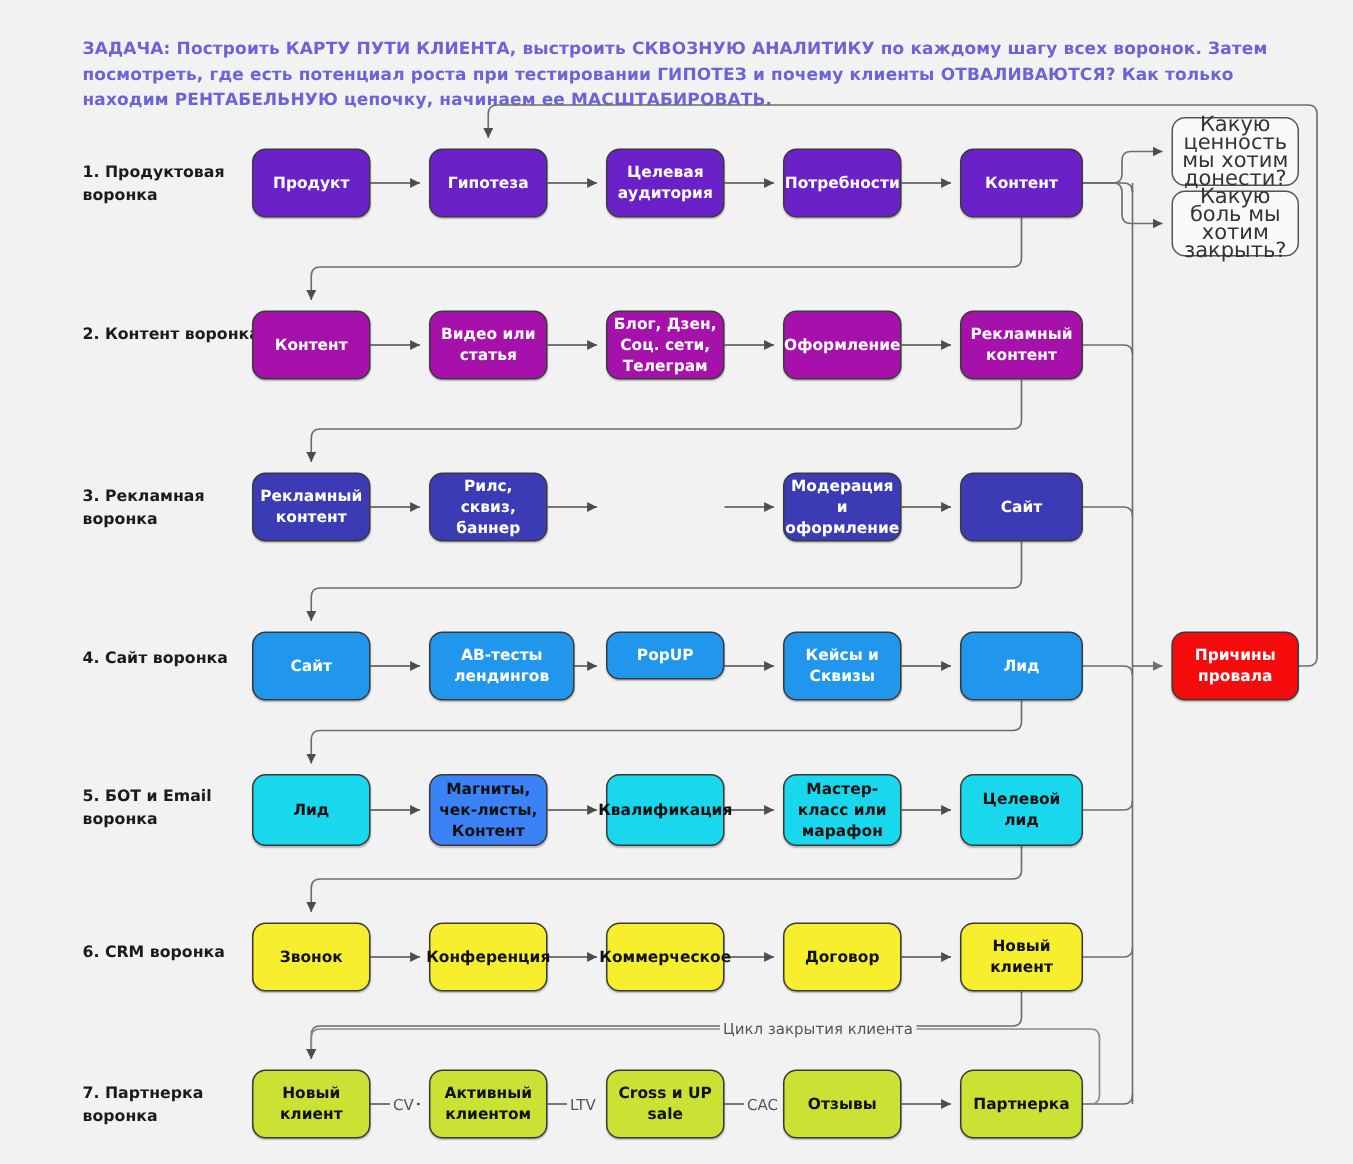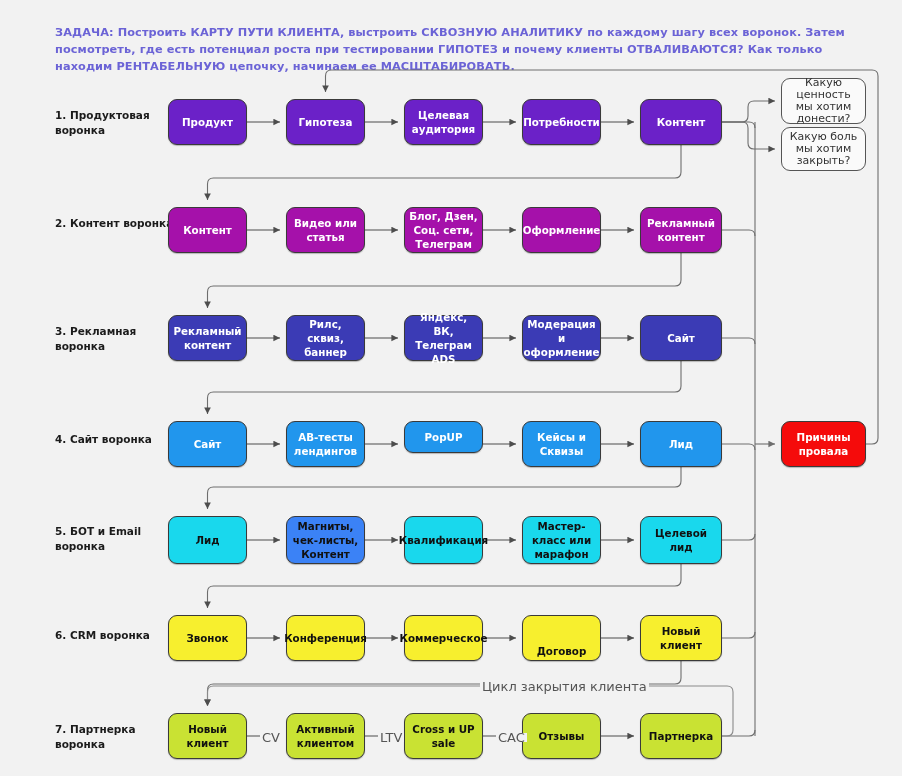--- a/index.html
+++ b/index.html
@@ -45,29 +45,29 @@
 
   .callout{
     position:absolute;
     box-sizing:border-box;
     border-radius:9px;
     border:1px solid #555;
     background:#fafafa;
     color:#333;
     display:flex;align-items:center;justify-content:center;
     text-align:center;
-    font-size:11px;
+    font-size:14px;
     font-weight:normal;
     line-height:12px;
     padding:2px 5px;
   }
 
   .edgelabel{
     position:absolute;
-    font-size:13px;
+    font-size:10px;
     color:#555;
     background:#f2f2f2;
     padding:0 2px;
     white-space:nowrap;
     line-height:9px;
   }
 </style>
 </head>
 <body>
 
@@ -167,34 +167,31 @@
     <div class="node" style="left: 640px; top: 207px; width: 82px; height: 46px; background: rgb(165, 17, 170); color: rgb(255, 255, 255);">
       <span>Рекламный контент</span>
     </div>
     <div class="rowlabel" style="left: 55px; top: 324px;">3. Рекламная воронка</div>
     <div class="node" style="left: 168px; top: 315px; width: 79px; height: 46px; background: rgb(59, 59, 181); color: rgb(255, 255, 255);">
       <span>Рекламный контент</span>
     </div>
     <div class="node" style="left: 286px; top: 315px; width: 79px; height: 46px; background: rgb(59, 59, 181); color: rgb(255, 255, 255);">
       <span>Рилс, сквиз, баннер</span>
     </div>
-    <div class="node" style="left: 404px; top: 315px; width: 79px; height: 46px; background: rgb(59, 59, 181); color: rgb(255, 255, 255);">
-      <span>Яндекс, ВК, Телеграм ADS</span>
-    </div>
     <div class="node" style="left: 522px; top: 315px; width: 79px; height: 46px; background: rgb(59, 59, 181); color: rgb(255, 255, 255);">
       <span>Модерация и оформление</span>
     </div>
     <div class="node" style="left: 640px; top: 315px; width: 82px; height: 46px; background: rgb(59, 59, 181); color: rgb(255, 255, 255);">
       <span>Сайт</span>
     </div>
     <div class="rowlabel" style="left: 55px; top: 432px;">4. Сайт воронка</div>
     <div class="node" style="left: 168px; top: 421px; width: 79px; height: 46px; background: rgb(33, 150, 237); color: rgb(255, 255, 255);">
       <span>Сайт</span>
     </div>
-    <div class="node" style="left: 286px; top: 421px; width: 79px; height: 46px; background: rgb(33, 150, 237); color: rgb(255, 255, 255); justify-content: center;">
+    <div class="node" style="left: 286px; top: 421px; width: 97px; height: 46px; background: rgb(33, 150, 237); color: rgb(255, 255, 255); justify-content: center;">
       <span>АВ-тесты лендингов</span>
     </div>
     <div class="node" style="left: 404px; top: 421px; width: 79px; height: 32px; background: rgb(33, 150, 237); color: rgb(255, 255, 255);">
       <span>PopUP</span>
     </div>
     <div class="node" style="left: 522px; top: 421px; width: 79px; height: 46px; background: rgb(33, 150, 237); color: rgb(255, 255, 255);">
       <span>Кейсы и Сквизы</span>
     </div>
     <div class="node" style="left: 640px; top: 421px; width: 82px; height: 46px; background: rgb(33, 150, 237); color: rgb(255, 255, 255);">
       <span>Лид</span>
@@ -218,21 +215,21 @@
     <div class="rowlabel" style="left: 55px; top: 628px;">6. CRM воронка</div>
     <div class="node" style="left: 168px; top: 615px; width: 79px; height: 46px; background: rgb(247, 239, 46); color: rgb(17, 17, 17);">
       <span>Звонок</span>
     </div>
     <div class="node" style="left: 286px; top: 615px; width: 79px; height: 46px; background: rgb(247, 239, 46); color: rgb(17, 17, 17);">
       <span>Конференция</span>
     </div>
     <div class="node" style="left: 404px; top: 615px; width: 79px; height: 46px; background: rgb(247, 239, 46); color: rgb(17, 17, 17);">
       <span>Коммерческое</span>
     </div>
-    <div class="node" style="left: 522px; top: 615px; width: 79px; height: 46px; background: rgb(247, 239, 46); color: rgb(17, 17, 17); align-items: flex-end;">
+    <div class="node" style="left: 522px; top: 615px; width: 79px; height: 46px; background: rgb(247, 239, 46); color: rgb(17, 17, 17);">
       <span>Договор</span>
     </div>
     <div class="node" style="left: 640px; top: 615px; width: 82px; height: 46px; background: rgb(247, 239, 46); color: rgb(17, 17, 17);">
       <span>Новый клиент</span>
     </div>
     <div class="rowlabel" style="left: 55px; top: 722px;">7. Партнерка воронка</div>
     <div class="node" style="left: 168px; top: 713px; width: 79px; height: 46px; background: rgb(201, 226, 51); color: rgb(17, 17, 17);">
       <span>Новый клиент</span>
     </div>
     <div class="node" style="left: 286px; top: 713px; width: 79px; height: 46px; background: rgb(201, 226, 51); color: rgb(17, 17, 17);">

